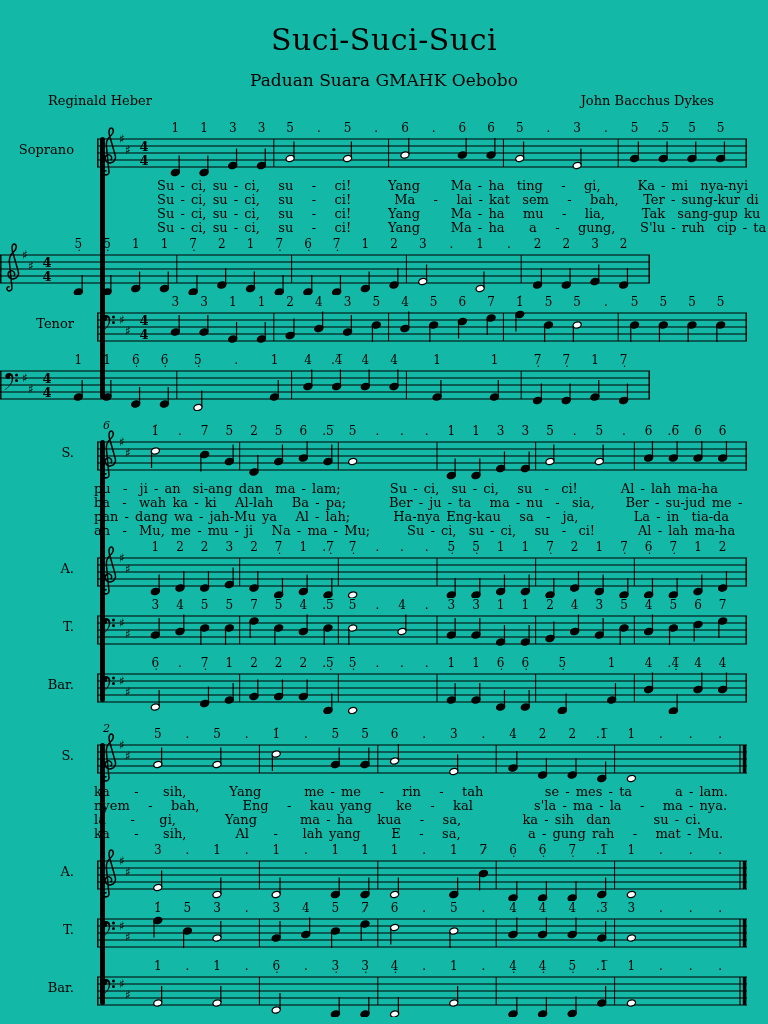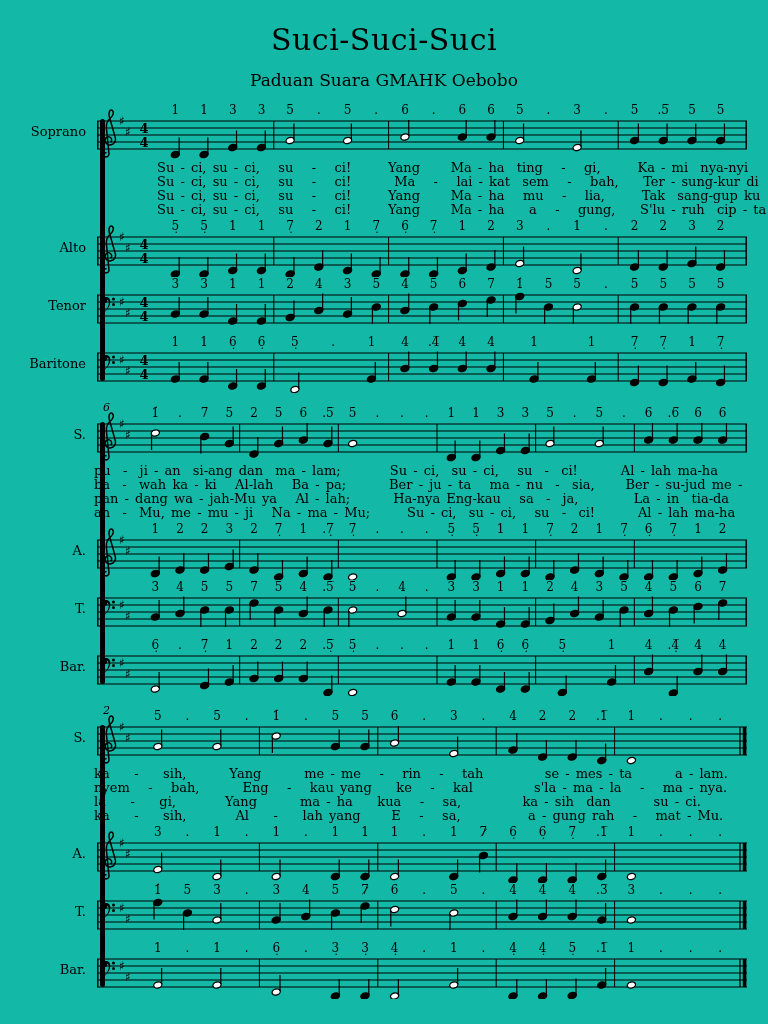--- a/index.html
+++ b/index.html
@@ -4,35 +4,39 @@
 <style>
   html,body{margin:0;padding:0;background:#fff;}
   .page{position:relative;width:768px;height:1024px;background:#14b8a6;color:#000;
         font-family:"DejaVu Serif",serif;overflow:hidden;}
   .title{ text-align:center;font-size:30px;letter-spacing:.5px;padding-top:22px;}
   .subtitle{text-align:center;font-size:17px;margin-top:13px;}
   .authors{display:flex;justify-content:space-between;padding:3px 54px 0 48px;font-size:13px;}
   .system{position:relative;margin-top:13px;}
   .staff-row{display:flex;}
   .staff-label{flex:none;width:97px;box-sizing:border-box;text-align:right;
-               padding-right:11px;padding-top:21px;font-size:13px;}
+               padding-right:23px;padding-top:21px;font-size:13px;}
   .lyrics{margin-left:157px;font-size:13px;line-height:14px;white-space:pre;
           word-spacing:2px;height:58px;}
   .system.s2 .lyrics,.system.s3 .lyrics{margin-left:94px;}
   .bracket{position:absolute;left:100px;top:16px;bottom:12px;width:5px;
            background:#000;border-radius:2.5px;}
   .measure-no{position:absolute;top:-5px;left:103px;font-size:11px;font-style:italic;}
   svg{display:block;}
 </style>
 </head>
 <body>
 
 <div class="page">
   <div class="title">Suci-Suci-Suci</div>
   <div class="subtitle">Paduan Suara GMAHK Oebobo</div>
+  <div class="authors">
+    <span>Reginald Heber</span>
+    <span>John Bacchus Dykes</span>
+  </div>
   <main id="score">
       <div class="system s1">
         <div class="bracket"></div>
         <div class="staff-row">
           <div class="staff-label">Soprano</div>
           <svg width="650" height="58" viewBox="0 0 650 58">
             <line x1="0" y1="18" x2="650" y2="18" stroke="#000" stroke-width="1"></line>
             <line x1="0" y1="25" x2="650" y2="25" stroke="#000" stroke-width="1"></line>
             <line x1="0" y1="32" x2="650" y2="32" stroke="#000" stroke-width="1"></line>
             <line x1="0" y1="39" x2="650" y2="39" stroke="#000" stroke-width="1"></line>
@@ -129,21 +133,20 @@
               </g>
               <g>
                 <ellipse cx="623.6500000000001" cy="37.5" rx="4.2" ry="3" transform="rotate(-18 623.6500000000001 37.5)" fill="#000" stroke="#000" stroke-width="1.3"></ellipse>
                 <line x1="627.45" y1="36.5" x2="627.45" y2="20.5" stroke="#000" stroke-width="1.2"></line>
               </g>
             </g>
           </svg>
         </div>
         <div class="lyrics"><div>Su - ci, su - ci,   su   -   ci!      Yang     Ma - ha  ting   -   gi,      Ka - mi  nya-nyi</div><div>Su - ci, su - ci,   su   -   ci!       Ma   -   lai - kat  sem   -   bah,    Ter - sung-kur di</div><div>Su - ci, su - ci,   su   -   ci!      Yang     Ma - ha   mu   -   lia,      Tak  sang-gup ku</div><div>Su - ci, su - ci,   su   -   ci!      Yang     Ma - ha    a   -   gung,    S'lu - ruh  cip - ta -</div></div>
         <div class="staff-row">
-          <div class="staff-label">Alto</div>
           <svg width="650" height="58" viewBox="0 0 650 58">
             <line x1="0" y1="18" x2="650" y2="18" stroke="#000" stroke-width="1"></line>
             <line x1="0" y1="25" x2="650" y2="25" stroke="#000" stroke-width="1"></line>
             <line x1="0" y1="32" x2="650" y2="32" stroke="#000" stroke-width="1"></line>
             <line x1="0" y1="39" x2="650" y2="39" stroke="#000" stroke-width="1"></line>
             <line x1="0" y1="46" x2="650" y2="46" stroke="#000" stroke-width="1"></line>
             <line x1="0.8" y1="18" x2="0.8" y2="46" stroke="#000" stroke-width="1.4"></line>
             <line x1="649.2" y1="18" x2="649.2" y2="46" stroke="#000" stroke-width="1.4"></line>
             <path d="M12 51 C12 53.6 9.2 54.6 7.6 53.2 C6.2 51.9 7 49.6 9 49.8 M12 51 L9.4 25 C9 21 10.6 17.4 13.4 15 C15.8 12.9 16.8 10.4 16 8.4 C15.2 6.5 13.2 6.7 12.4 8.6 C11.4 11.1 12.2 14.2 13.5 17.7 L18.3 34.6 C19.2 37.8 17.4 41.2 14.1 41.8 C10.8 42.4 8.1 40.2 8.1 37.3 C8.1 34.8 10.2 33.2 12.4 33.9 C14.5 34.6 15.3 37 14.1 38.7" fill="none" stroke="#000" stroke-width="1.5" stroke-linecap="round"></path>
             <text x="25" y="22" font-size="12" font-family="DejaVu Serif, serif" text-anchor="middle" fill="#000">♯</text>
@@ -371,21 +374,20 @@
                 <line x1="591.1500000000001" y1="31" x2="591.1500000000001" y2="47" stroke="#000" stroke-width="1.2"></line>
               </g>
               <g>
                 <ellipse cx="623.6500000000001" cy="30" rx="4.2" ry="3" transform="rotate(-18 623.6500000000001 30)" fill="#000" stroke="#000" stroke-width="1.3"></ellipse>
                 <line x1="619.8500000000001" y1="31" x2="619.8500000000001" y2="47" stroke="#000" stroke-width="1.2"></line>
               </g>
             </g>
           </svg>
         </div>
         <div class="staff-row">
-          <div class="staff-label">Baritone</div>
           <svg width="650" height="58" viewBox="0 0 650 58">
             <line x1="0" y1="18" x2="650" y2="18" stroke="#000" stroke-width="1"></line>
             <line x1="0" y1="25" x2="650" y2="25" stroke="#000" stroke-width="1"></line>
             <line x1="0" y1="32" x2="650" y2="32" stroke="#000" stroke-width="1"></line>
             <line x1="0" y1="39" x2="650" y2="39" stroke="#000" stroke-width="1"></line>
             <line x1="0" y1="46" x2="650" y2="46" stroke="#000" stroke-width="1"></line>
             <line x1="0.8" y1="18" x2="0.8" y2="46" stroke="#000" stroke-width="1.4"></line>
             <line x1="649.2" y1="18" x2="649.2" y2="46" stroke="#000" stroke-width="1.4"></line>
             <g>
               <path d="M5 37 C10 33.6 12.8 29.8 13.3 25.8 C13.7 22.4 11.9 20 9.1 20 C6.7 20 5.1 21.6 5.3 23.6 C5.5 25.5 7.3 26.5 8.9 25.8 C10.2 25.2 10.6 23.6 9.8 22.5 C11.4 22.9 12.1 24.7 11.7 26.9 C11.1 30.5 8.7 33.9 4.5 36.7 Z" fill="#000"></path>

